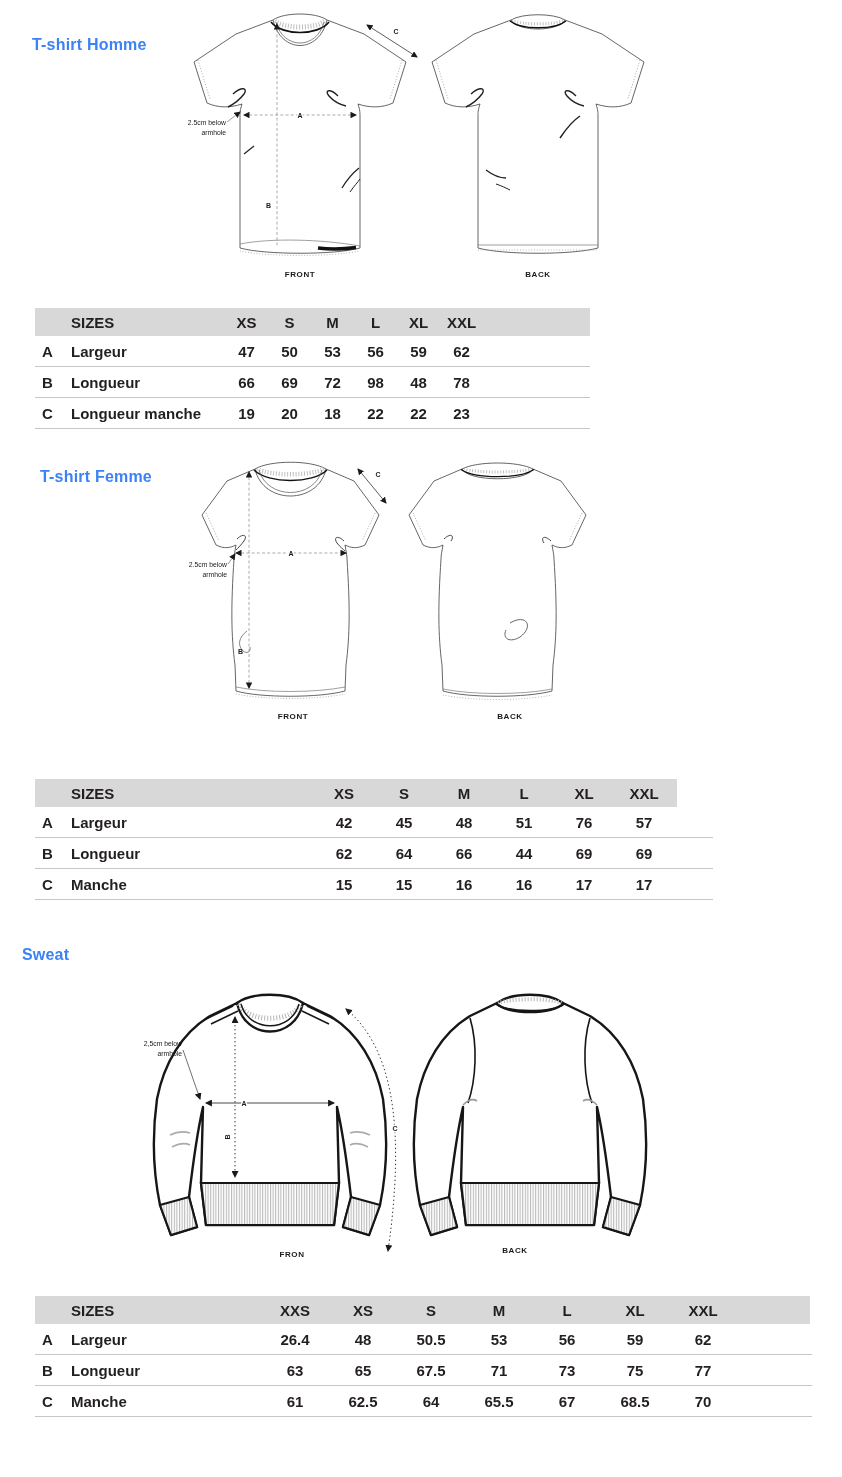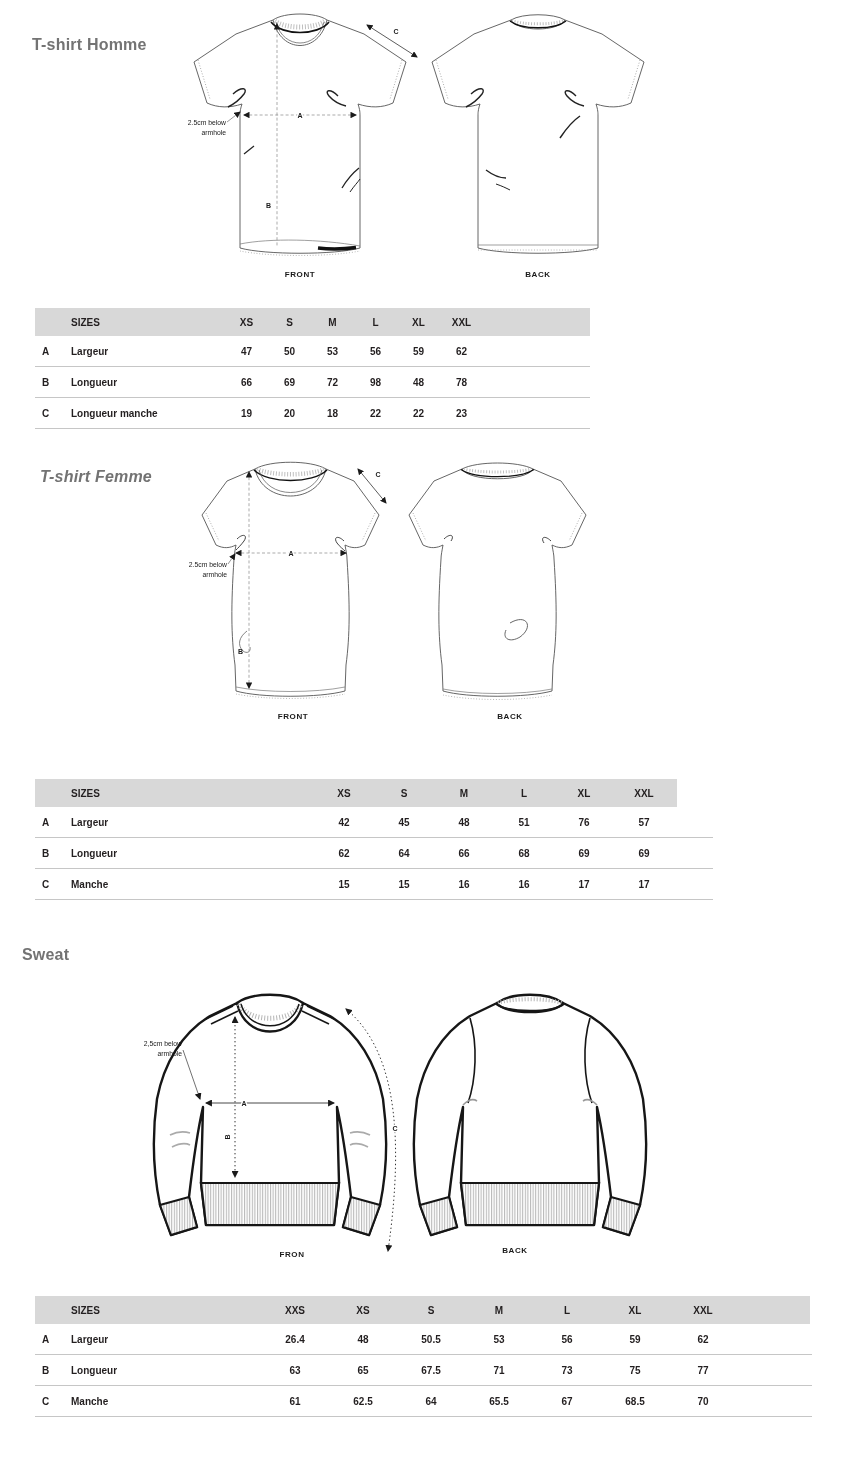--- a/index.html
+++ b/index.html
@@ -2,29 +2,29 @@
 <html><head>
 <meta charset="utf-8">
 <style>
   * { margin:0; padding:0; box-sizing:border-box; }
   html,body { background:#fff; }
   .page {
     position:relative; width:842px; height:1477px; background:#ffffff;
     font-family:"Liberation Sans","DejaVu Sans",sans-serif; color:#231f20; overflow:hidden;
   }
   .section-title {
-    position:absolute; font-size:16px; font-weight:bold; color:#737373; letter-spacing:.2px;
+    position:absolute; font-size:16px; font-weight:bold; color:#3b82f6; letter-spacing:.2px;
   }
   svg text { font-family:"Liberation Sans","DejaVu Sans",sans-serif; fill:#1a1a1a; }
   .dimlbl { font-size:7px; font-weight:bold; }
   .halo { paint-order:stroke; stroke:#ffffff; stroke-width:3px; }
   .viewlbl { font-size:8px; font-weight:bold; letter-spacing:.6px; }
   .annlbl { font-size:6.8px; }
   
-  .size-table { position:absolute; font-size:10px; font-weight:bold; }
+  .size-table { position:absolute; font-size:15px; font-weight:bold; }
   .st-head { display:grid; align-items:center; height:28px; background:#d8d8d8; }
   .st-row  { display:grid; align-items:center; height:31px; border-bottom:1px solid #c6c6c6; }
   .c { overflow:hidden; white-space:nowrap; }
   .c.letter { padding-left:7px; }
   .c.v { text-align:center; }
   .t1 .st-head, .t1 .st-row { grid-template-columns:36px 154px repeat(6,43px) 1fr; width:555px; }
   .t2 .st-row { grid-template-columns:36px 243px repeat(6,60px) 1fr; width:678px; }
   .t2 .st-head{ grid-template-columns:36px 243px repeat(6,60px) 1fr; width:642px; }
   .t3 .st-row { grid-template-columns:36px 190px repeat(7,68px) 1fr; width:777px; }
   .t3 .st-head{ grid-template-columns:36px 190px repeat(7,68px) 1fr; width:775px; }
@@ -130,21 +130,21 @@
       <div class="c v">19</div>
       <div class="c v">20</div>
       <div class="c v">18</div>
       <div class="c v">22</div>
       <div class="c v">22</div>
       <div class="c v">23</div>
       <div class="c"></div>
     </div>
   </div>
 
-  <div class="section-title" style="left:40px; top:468px;font-style:italic;">T-shirt Femme</div>
+  <div class="section-title" style="left:40px; top:468px;">T-shirt Femme</div>
 
   <svg style="position:absolute; left:175px; top:455px;" width="430" height="285" viewBox="0 0 430 285">
     <defs>
       <marker id="ar2" viewBox="0 0 10 10" refX="8.5" refY="5" markerUnits="userSpaceOnUse" markerWidth="6.5" markerHeight="6.5" orient="auto-start-reverse">
         <path d="M0,0 L10,5 L0,10 Z" fill="#1a1a1a"></path>
       </marker>
     </defs>
 
     <g>
       <path d="M80,14 L52,26 L27,60 L41,90 C49,94 55,93 61,90 C60,96 59,100 59,104 C56,150 56,180 60,210 L61,236 C85,243 145,243 170,236 L171,210 C175,180 175,150 172,104 C172,100 171,96 170,90 C176,93 182,94 190,90 L204,60 L179,26 L151,14 C143,50 88,50 80,14 Z" fill="#ffffff" stroke="#555555" stroke-width="0.9" stroke-linejoin="round"></path>
@@ -209,21 +209,21 @@
       <div class="c v">76</div>
       <div class="c v">57</div>
       <div class="c"></div>
     </div>
     <div class="st-row">
       <div class="c letter">B</div>
       <div class="c name">Longueur</div>
       <div class="c v">62</div>
       <div class="c v">64</div>
       <div class="c v">66</div>
-      <div class="c v">68</div>
+      <div class="c v">44</div>
       <div class="c v">69</div>
       <div class="c v">69</div>
       <div class="c"></div>
     </div>
     <div class="st-row">
       <div class="c letter">C</div>
       <div class="c name">Manche</div>
       <div class="c v">15</div>
       <div class="c v">15</div>
       <div class="c v">16</div>

